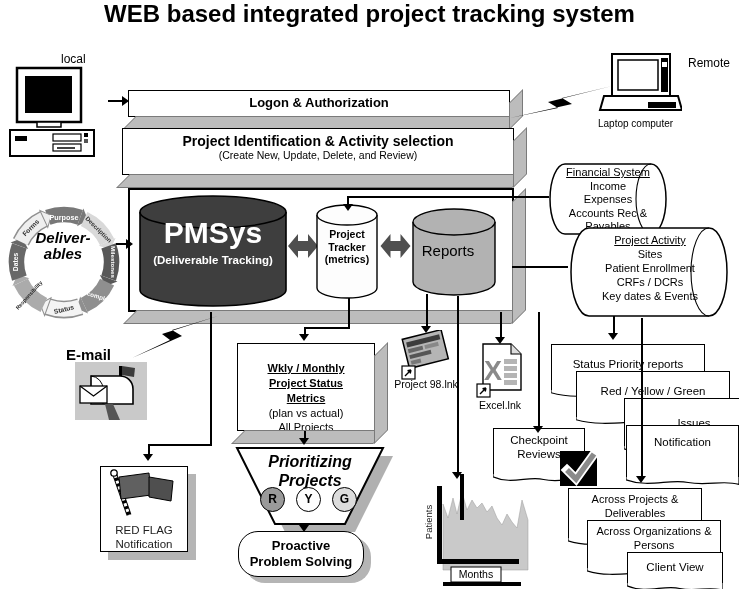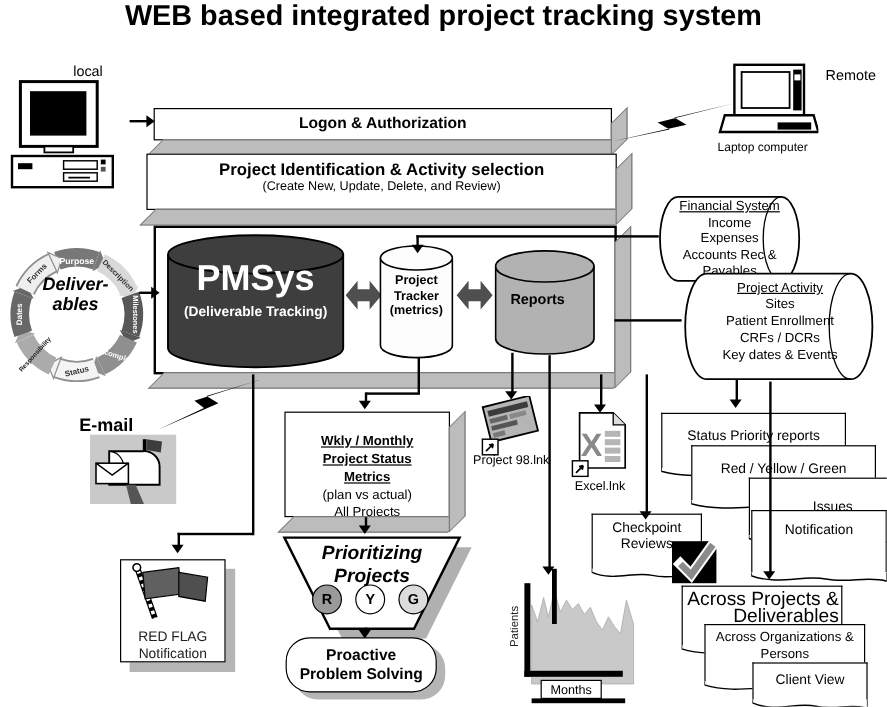--- a/index.html
+++ b/index.html
@@ -88,21 +88,21 @@
 </div>
 
 <svg class="abs" style="left:379px; top:230px;" width="33" height="32" viewBox="0 0 30 32">
   <polygon points="0,16 10,4 10,11 20,11 20,4 30,16 20,28 20,21 10,21 10,28" fill="#4f4f4f"></polygon>
 </svg>
 
 <svg class="abs" style="left:412px; top:208px;" width="84" height="88" viewBox="0 0 84 88">
   <path d="M1,14 L1,74 A41,13 0 0 0 83,74 L83,14" fill="#b2b2b2" stroke="#000" stroke-width="1.4"></path>
   <ellipse cx="42" cy="14" rx="41" ry="13" fill="#b2b2b2" stroke="#000" stroke-width="1.4"></ellipse>
 </svg>
-<div class="abs ctr" style="left:412px; top:242px; width:72px; font-size:12px; font-weight:bold;">Reports</div>
+<div class="abs ctr" style="left:412px; top:242px; width:72px; font-size:15px; font-weight:normal;">Reports</div>
 
 <svg class="abs" style="left:2px; top:200px;" width="124" height="124" viewBox="0 0 120 120">
   <path d="M75.7,103.2 A46,46 0 0 1 44.3,103.2" fill="none" stroke="#909090" stroke-width="17"></path>
   <path d="M40.5,18.3 A46,46 0 0 0 18.3,40.5" fill="none" stroke="#909090" stroke-width="17"></path>
   <path d="M44.3,16.8 A46,46 0 0 1 75.7,16.8" fill="none" stroke="#787878" stroke-width="15"></path>
   <polygon points="83.2,19.5 78.8,8.3 72.6,25.3" fill="#787878"></polygon>
   <path d="M79.5,18.3 A46,46 0 0 1 101.7,40.5" fill="none" stroke="#d9d9d9" stroke-width="15"></path>
   <polygon points="105.1,47.8 109.9,36.7 93.5,44.3" fill="#d9d9d9"></polygon>
   <path d="M103.2,44.3 A46,46 0 0 1 103.2,75.7" fill="none" stroke="#585858" stroke-width="15"></path>
   <polygon points="100.5,83.2 111.7,78.8 94.7,72.6" fill="#585858"></polygon>
@@ -269,21 +269,21 @@
 </div>
 <div class="doc" style="left:626px; top:425px; width:113px; height:52px;">
   <div class="doctxt" style="top:10px;">Notification</div>
   <svg class="wave" viewBox="0 0 100 12" preserveAspectRatio="none">
     <path d="M0,0 L0,3 C20,12 38,2 55,6 C72,10 86,3 100,8 L100,0 Z" fill="#fff"></path>
     <path d="M0,0 L0,3 C20,12 38,2 55,6 C72,10 86,3 100,8 L100,0" fill="none" stroke="#000" stroke-width="1.2" vector-effect="non-scaling-stroke"></path>
   </svg>
 </div>
 
 <div class="doc" style="left:568px; top:488px; width:134px; height:50px;">
-  <div class="doctxt" style="top:4px; font-size:16px; line-height:13.5px;text-align:right;">Across Projects &amp; Deliverables</div>
+  <div class="doctxt" style="top:4px; font-size:11px; line-height:13.5px;">Across Projects &amp; Deliverables</div>
   <svg class="wave" viewBox="0 0 100 12" preserveAspectRatio="none">
     <path d="M0,0 L0,3 C20,12 38,2 55,6 C72,10 86,3 100,8 L100,0 Z" fill="#fff"></path>
     <path d="M0,0 L0,3 C20,12 38,2 55,6 C72,10 86,3 100,8 L100,0" fill="none" stroke="#000" stroke-width="1.2" vector-effect="non-scaling-stroke"></path>
   </svg>
 </div>
 <div class="doc" style="left:587px; top:520px; width:134px; height:48px;">
   <div class="doctxt" style="top:4px; font-size:11px; line-height:13.5px;">Across Organizations &amp; Persons</div>
   <svg class="wave" viewBox="0 0 100 12" preserveAspectRatio="none">
     <path d="M0,0 L0,3 C20,12 38,2 55,6 C72,10 86,3 100,8 L100,0 Z" fill="#fff"></path>
     <path d="M0,0 L0,3 C20,12 38,2 55,6 C72,10 86,3 100,8 L100,0" fill="none" stroke="#000" stroke-width="1.2" vector-effect="non-scaling-stroke"></path>

